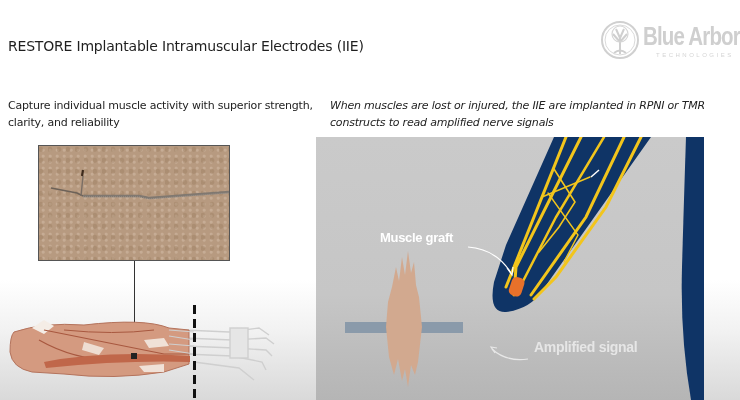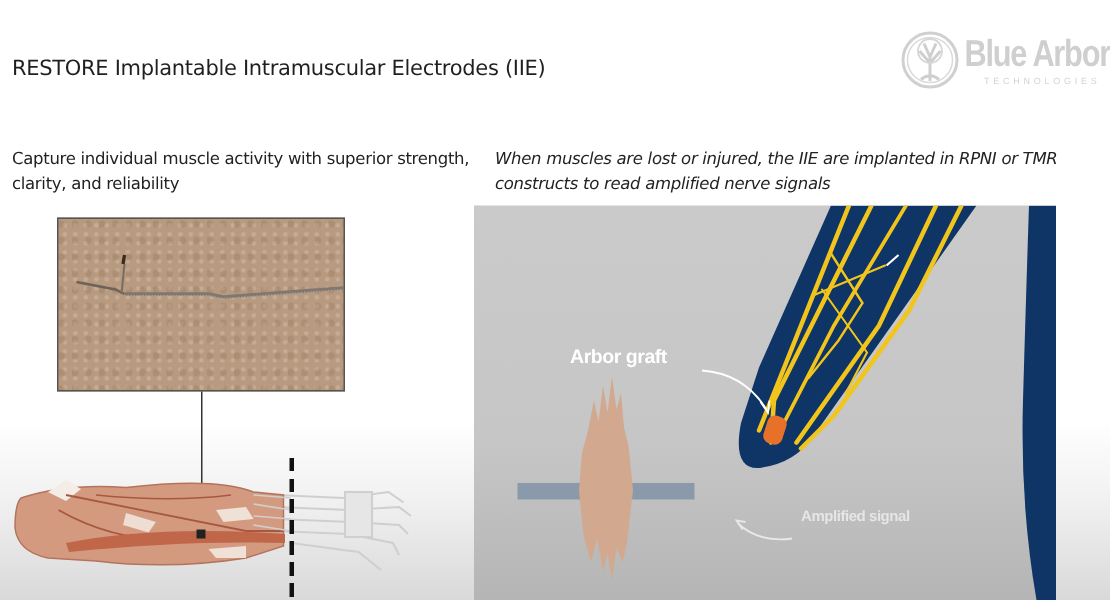--- a/index.html
+++ b/index.html
@@ -48,21 +48,21 @@
   .panel {
     position:absolute; left:316px; top:137px; width:388px; height:263px;
     background: linear-gradient(to bottom, #cacaca 0%, #c6c6c6 60%, #b5b5b5 100%);
     overflow:hidden;
   }
   .label-muscle {
     position:absolute; left:380px; top:230px; font-weight:bold; font-size:13px;
     color:#fff; white-space:nowrap; letter-spacing:-0.3px;
   }
   .label-amp {
-    position:absolute; left:534px; top:339px; font-weight:bold; font-size:10px;
+    position:absolute; left:534px; top:339px; font-weight:bold; font-size:14px;
     color:#e6e6e6; white-space:nowrap; letter-spacing:-0.3px;
   }
 </style>
 </head>
 <body>
 
 <div class="title">RESTORE Implantable Intramuscular Electrodes (IIE)</div>
 
 <div class="logo">
   <svg width="40" height="40" viewBox="0 0 40 40" style="position:absolute;left:0;top:0;">
@@ -141,14 +141,14 @@
     <path d="M370 0 L388 0 L388 263 L375 263 Q364 200 366 130 Q368 60 370 0 Z" fill="#0f3466"></path>
 
     <rect x="29" y="185" width="118" height="11" fill="#8a9aaa"></rect>
     <path d="M76 150 L80 130 L83 144 L86 120 L89 138 L92 114 L95 136 L98 125 L100 148 L103 160 L106 190 L102 225 L99 238 L95 228 L92 250 L89 232 L86 244 L82 222 L78 238 L73 220 L70 190 L72 165 Z" fill="#d2a98f"></path>
 
     <path d="M212 222 Q190 225 176 212" stroke="#e8e8e8" stroke-width="1.2" fill="none"></path>
     <path d="M181 211 L175 210 L179 216" stroke="#e8e8e8" stroke-width="1.2" fill="none"></path>
   </svg>
 </div>
 
-<div class="label-muscle">Arbor graft</div>
+<div class="label-muscle">Muscle graft</div>
 <div class="label-amp">Amplified signal</div>
 
 </body></html>

